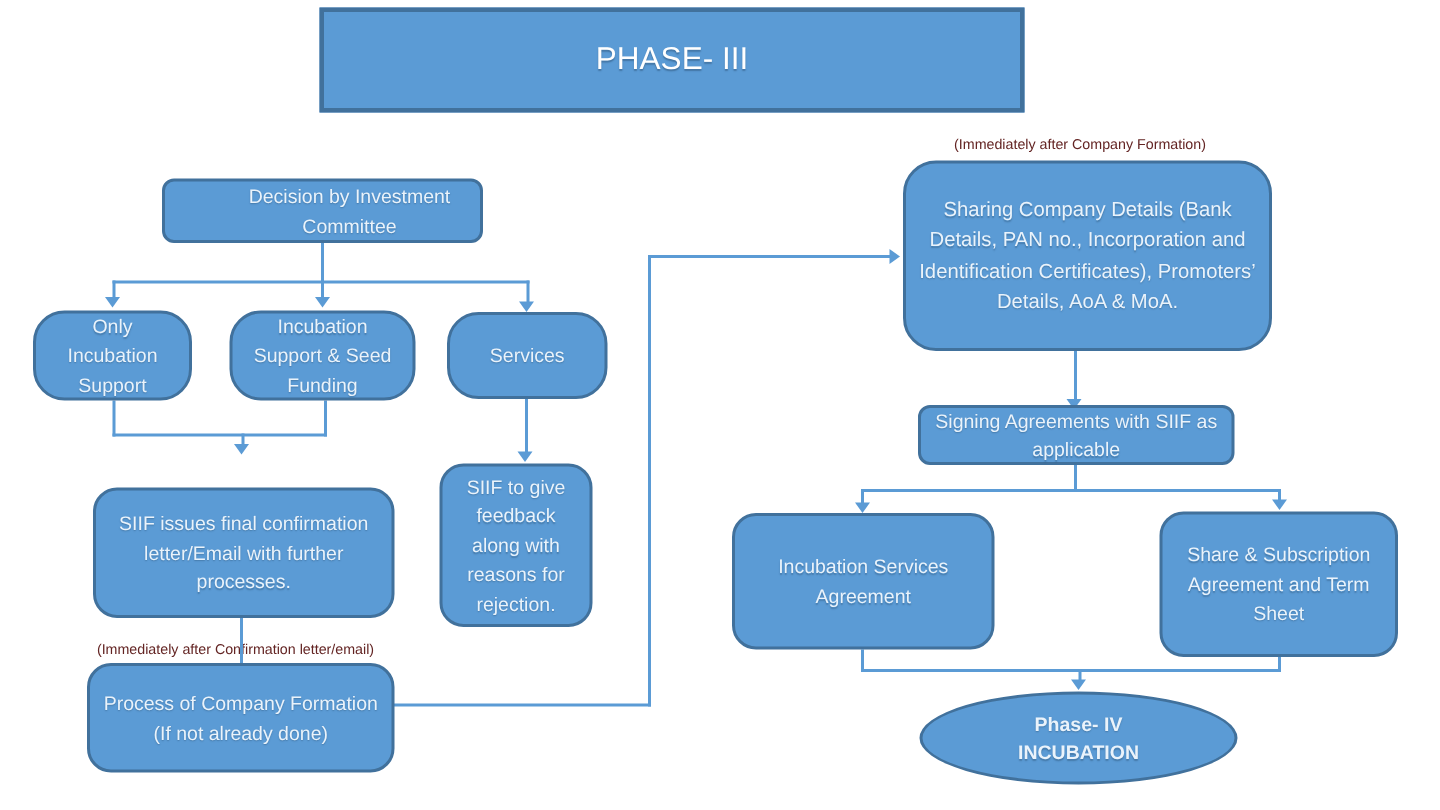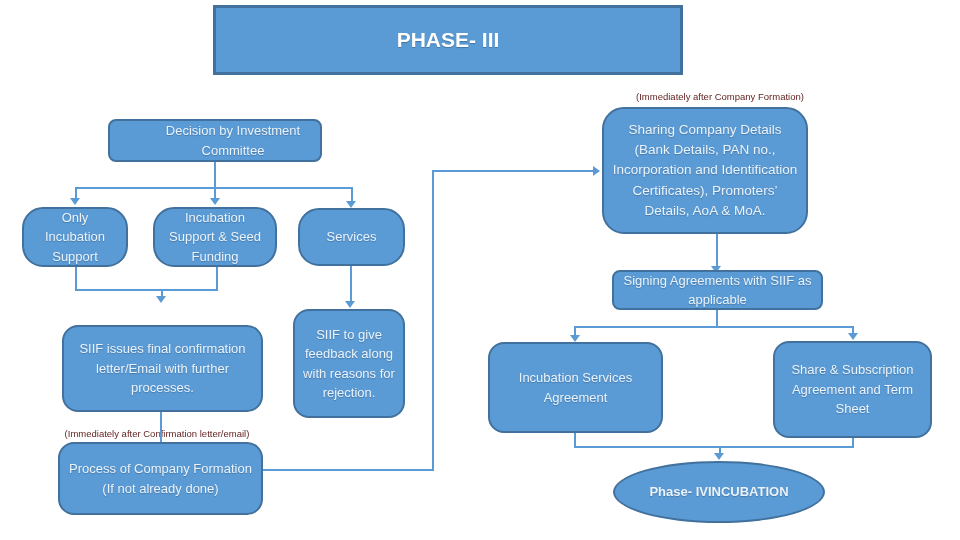--- a/index.html
+++ b/index.html
@@ -29,37 +29,37 @@
   .round8{border-radius:8px;}
   .round12{border-radius:21px;}
   .round16{border-radius:16px;}
   .round22{border-radius:22px;}
   .title-box{
     position:absolute;left:213px;top:5px;width:470px;height:70px;
     box-sizing:border-box;background:var(--node-fill);
     border:3px solid var(--node-border);
     color:var(--title-text);
     display:flex;flex-direction:row;align-items:center;justify-content:center;
-    font-size:21px;font-weight:bold;line-height:1.45;
+    font-size:21px;font-weight:normal;line-height:1.45;
     text-shadow:0 1px 1px rgba(30,60,90,.4);
   }
   .note{
     position:absolute;color:var(--note-text);
     font-size:9.5px;text-align:center;line-height:1.1;
   }
   .h,.v{position:absolute;background:var(--connector);}
   .h{height:2px;}
   .v{width:2px;}
   .arr-d{position:absolute;width:0;height:0;
     border-left:5px solid transparent;border-right:5px solid transparent;
     border-top:7px solid var(--connector);}
   .arr-r{position:absolute;width:0;height:0;
     border-top:5px solid transparent;border-bottom:5px solid transparent;
     border-left:7px solid var(--connector);}
-  .ellipse{border-radius:50%;font-weight:bold;flex-direction:row;line-height:1.5;}
+  .ellipse{border-radius:50%;font-weight:bold;flex-direction:column;line-height:1.5;}
   .tline{display:block;}
 </style>
 </head>
 <body>
 
 <div id="slide">
 
   <div class="title-box">
     <span class="tline">PHASE- III</span>
   </div>
@@ -111,23 +111,23 @@
   <div class="node round8" style="left:108px;top:119px;width:214px;height:43px;padding-left:42px;">Decision by Investment Committee</div>
 
   <div class="node round12" style="left:22px;top:207px;width:106px;height:60px;">Only Incubation Support</div>
   <div class="node round12" style="left:153px;top:207px;width:124px;height:60px;">Incubation Support &amp; Seed Funding</div>
   <div class="node round12" style="left:298px;top:208px;width:107px;height:58px;">Services</div>
 
   <div class="node round16" style="left:62px;top:325px;width:201px;height:87px;">SIIF issues final confirmation letter/Email with further processes.</div>
 
   <div class="node round16" style="left:58px;top:442px;width:205px;height:73px;">Process of Company Formation (If not already done)</div>
 
-  <div class="node round16" style="left:293px;top:309px;width:112px;height:109px;">SIIF to give feedback along with reasons for rejection.</div>
+  <div class="node round16" style="left:293px;top:309px;width:102px;height:109px;">SIIF to give feedback along with reasons for rejection.</div>
 
-  <div class="node round22" style="left:602px;top:107px;width:206px;height:127px;font-size:13.5px;">Sharing Company Details (Bank Details, PAN no., Incorporation and Identification Certificates), Promoters’ Details, AoA &amp; MoA.</div>
+  <div class="node round22" style="left:602px;top:107px;width:246px;height:127px;font-size:13.5px;">Sharing Company Details (Bank Details, PAN no., Incorporation and Identification Certificates), Promoters’ Details, AoA &amp; MoA.</div>
 
   <div class="node round8" style="left:612px;top:270px;width:211px;height:40px;">Signing Agreements with SIIF as applicable</div>
 
   <div class="node round16" style="left:488px;top:342px;width:175px;height:91px;">Incubation Services Agreement</div>
 
   <div class="node round16" style="left:773px;top:341px;width:159px;height:97px;">Share &amp; Subscription Agreement and Term Sheet</div>
 
   <div class="node ellipse" style="left:613px;top:461px;width:212px;height:62px;">
     <span class="tline">Phase- IV</span>
     <span class="tline">INCUBATION</span>

